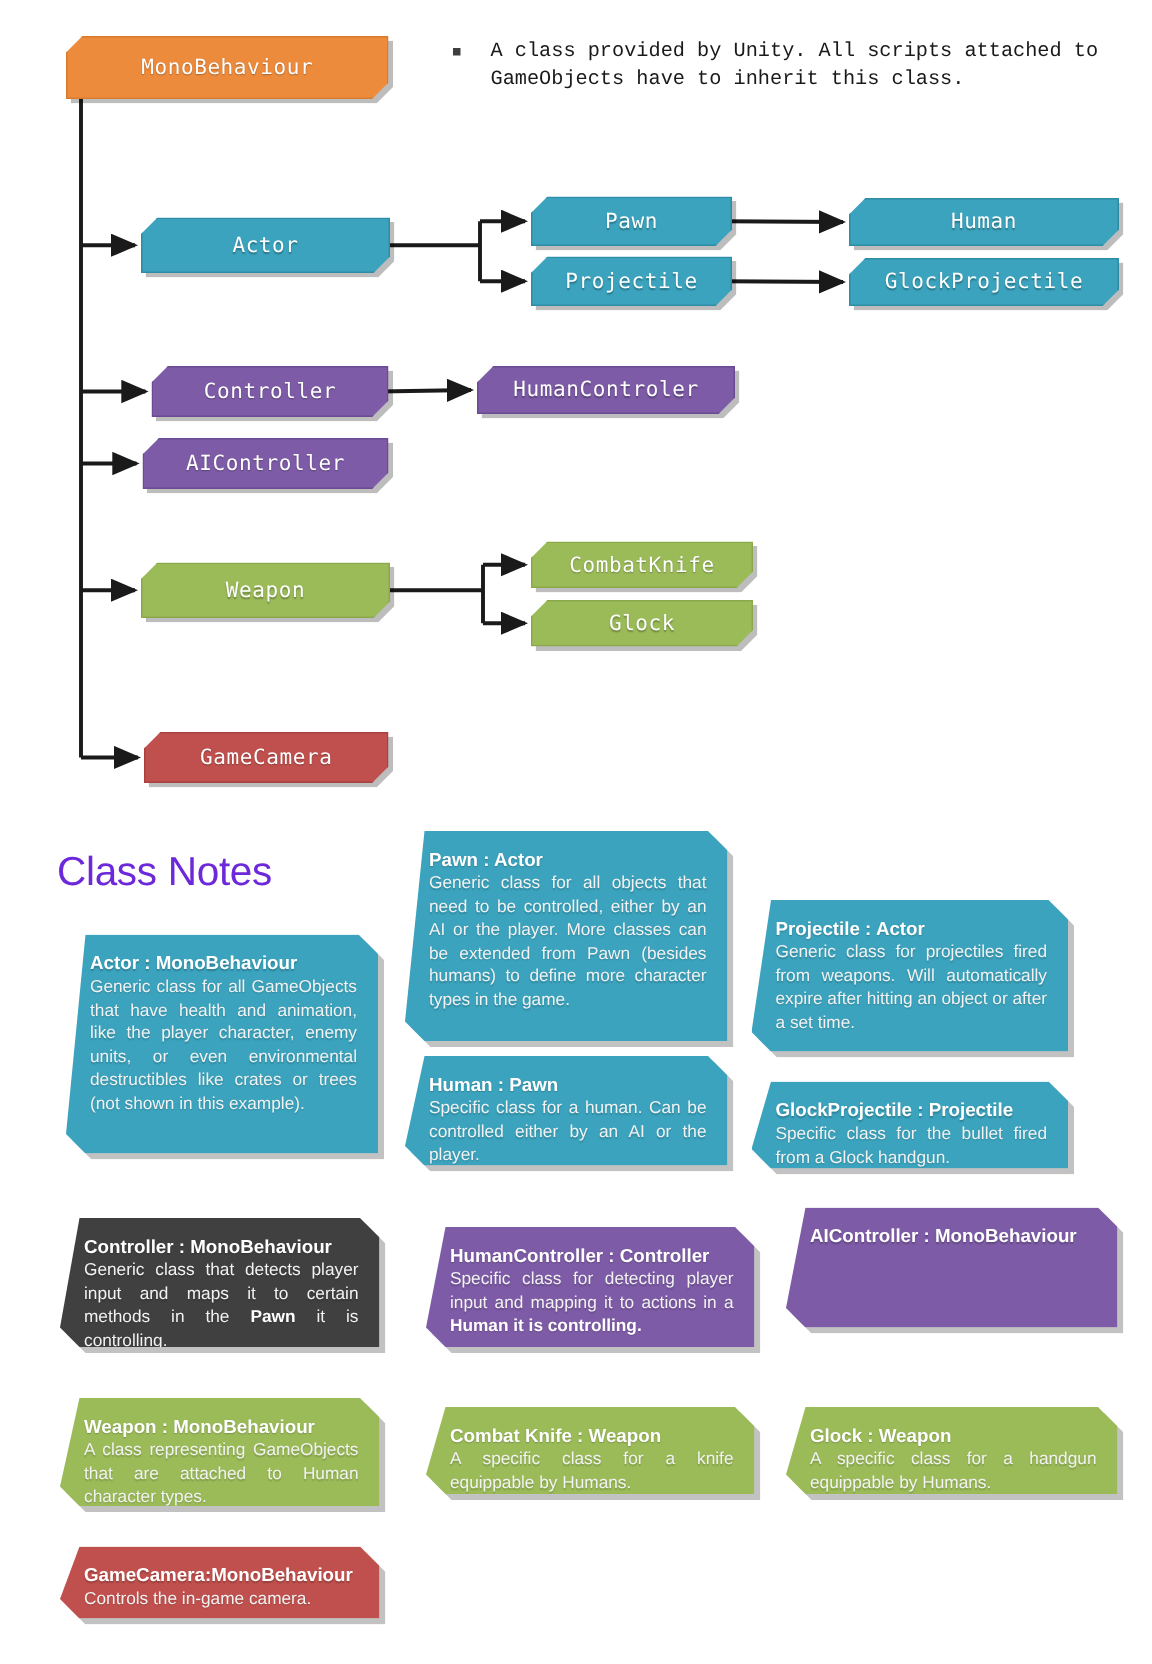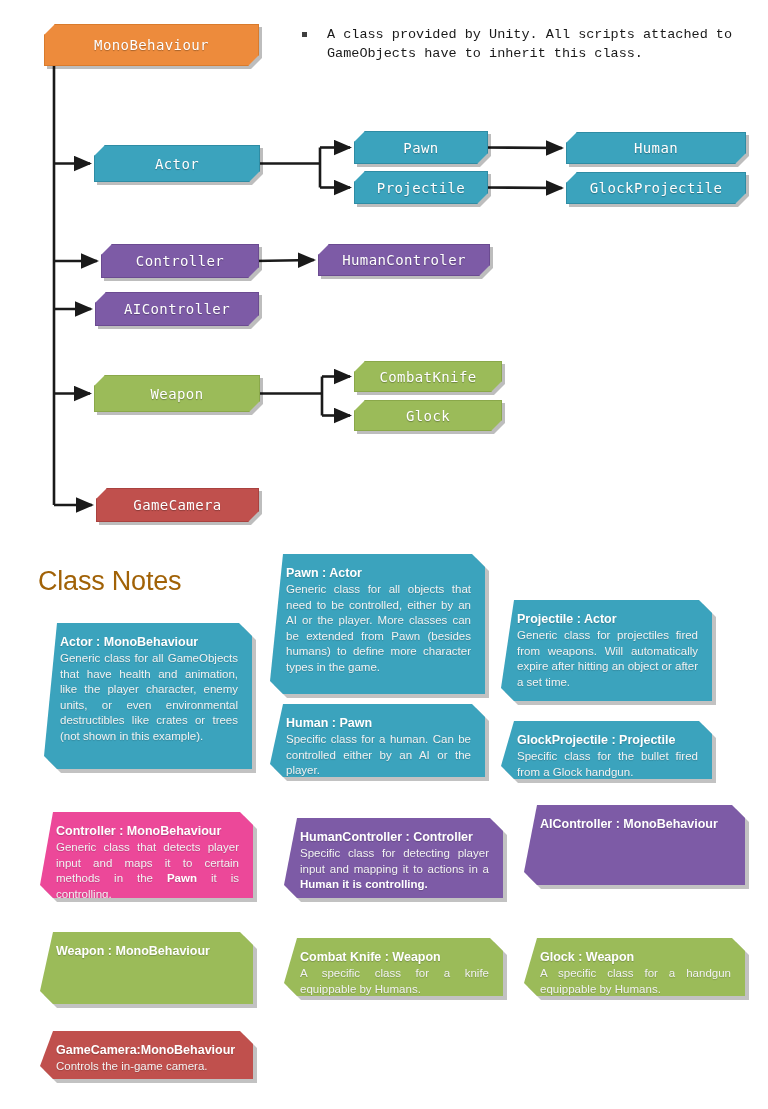--- a/index.html
+++ b/index.html
@@ -46,21 +46,21 @@
   .bullet-text {
     font-family: Liberation Mono, monospace;
     font-size: 13.5px; line-height: 19px; color: #1a1a1a;
   }
 
   
   #notes { position: absolute; left: 0; top: 540px; width: 768px; height: 569px; }
   #notes-title {
     position: absolute; left: 38px; top: 26px;
     font-family: "Liberation Sans", sans-serif;
-    font-size: 27px; color: #a16207; letter-spacing: -0.2px;
+    font-size: 27px; color: #6d28d9; letter-spacing: -0.2px;
   }
   .note-wrap { position: absolute; }
   .note-shadow {
     position: absolute; left: 4px; top: 4px;
     background: rgba(0,0,0,0.24);
     -webkit-clip-path: polygon(13px 0, calc(100% - 13px) 0, 100% 13px, 100% 100%, 13px 100%, 0 calc(100% - 13px));
     clip-path: polygon(13px 0, calc(100% - 13px) 0, 100% 13px, 100% 100%, 13px 100%, 0 calc(100% - 13px));
   }
   .note {
     position: absolute; left: 0; top: 0;
@@ -207,21 +207,21 @@
         </div>
         <div class="note-wrap" style="left: 501px; top: 181px; width: 211px; height: 58px;">
           <div class="note-shadow" style="width: 211px; height: 58px;"></div>
           <div class="note" style="width: 211px; height: 58px; background: rgb(59, 163, 189);">
             <div class="note-title">GlockProjectile : Projectile</div>
             <div class="note-body">Specific class for the bullet fired from a Glock handgun.</div>
           </div>
         </div>
         <div class="note-wrap" style="left: 40px; top: 272px; width: 213px; height: 86px;">
           <div class="note-shadow" style="width: 213px; height: 86px;"></div>
-          <div class="note" style="width: 213px; height: 86px; background: #ec4899;">
+          <div class="note" style="width: 213px; height: 86px; background: #404040;">
             <div class="note-title">Controller : MonoBehaviour</div>
             <div class="note-body">Generic class that detects player input and maps it to certain methods in the <b>Pawn</b> it is controlling.</div>
           </div>
         </div>
         <div class="note-wrap" style="left: 284px; top: 278px; width: 219px; height: 80px;">
           <div class="note-shadow" style="width: 219px; height: 80px;"></div>
           <div class="note" style="width: 219px; height: 80px; background: rgb(125, 91, 166);">
             <div class="note-title">HumanController : Controller</div>
             <div class="note-body">Specific class for detecting player input and mapping it to actions in a <b>Human it is controlling.</b></div>
           </div>
@@ -229,20 +229,21 @@
         <div class="note-wrap" style="left: 524px; top: 265px; width: 221px; height: 80px;">
           <div class="note-shadow" style="width: 221px; height: 80px;"></div>
           <div class="note" style="width: 221px; height: 80px; background: rgb(125, 91, 166);">
             <div class="note-title">AIController : MonoBehaviour</div>
           </div>
         </div>
         <div class="note-wrap" style="left: 40px; top: 392px; width: 213px; height: 72px;">
           <div class="note-shadow" style="width: 213px; height: 72px;"></div>
           <div class="note" style="width: 213px; height: 72px; background: rgb(155, 187, 89);">
             <div class="note-title">Weapon : MonoBehaviour</div>
+            <div class="note-body">A class representing GameObjects that are attached to Human character types.</div>
           </div>
         </div>
         <div class="note-wrap" style="left: 284px; top: 398px; width: 219px; height: 58px;">
           <div class="note-shadow" style="width: 219px; height: 58px;"></div>
           <div class="note" style="width: 219px; height: 58px; background: rgb(155, 187, 89);">
             <div class="note-title">Combat Knife : Weapon</div>
             <div class="note-body">A specific class for a knife equippable by Humans.</div>
           </div>
         </div>
         <div class="note-wrap" style="left: 524px; top: 398px; width: 221px; height: 58px;">

